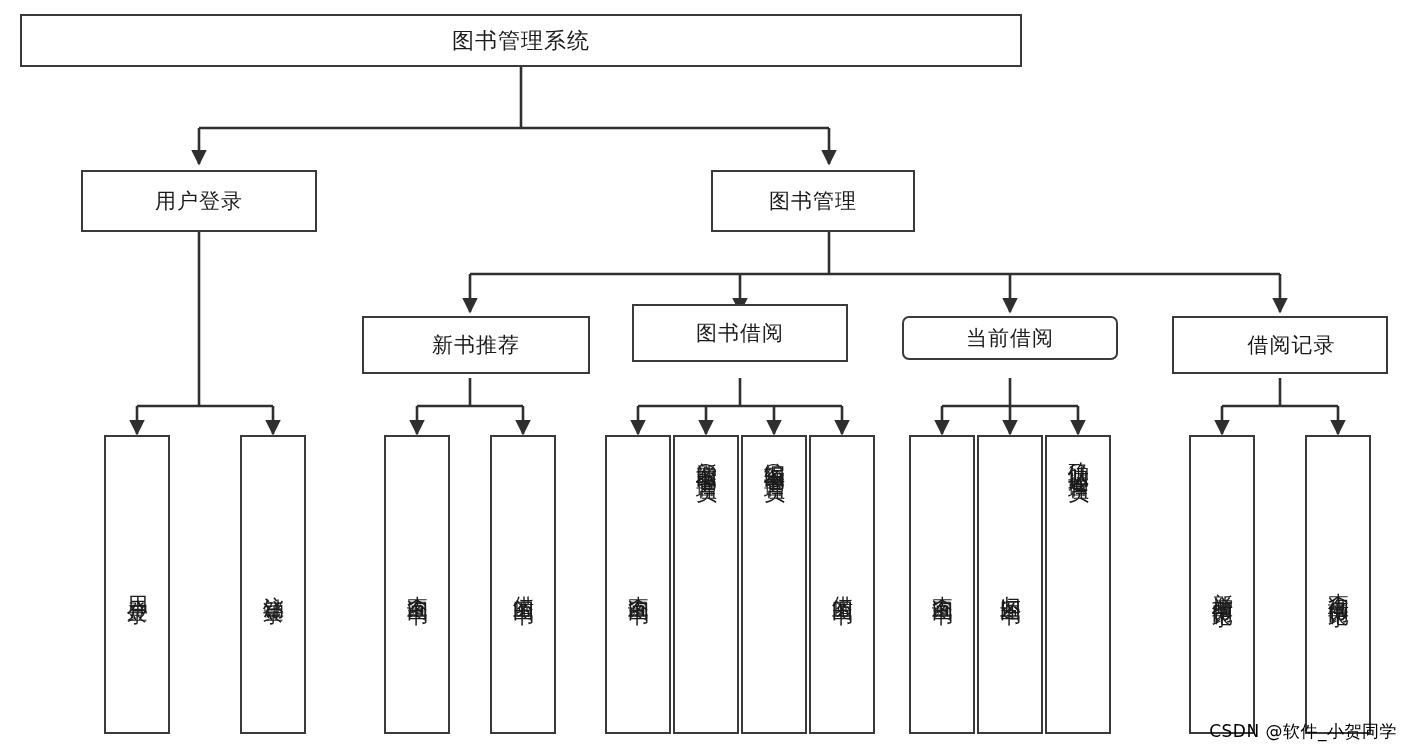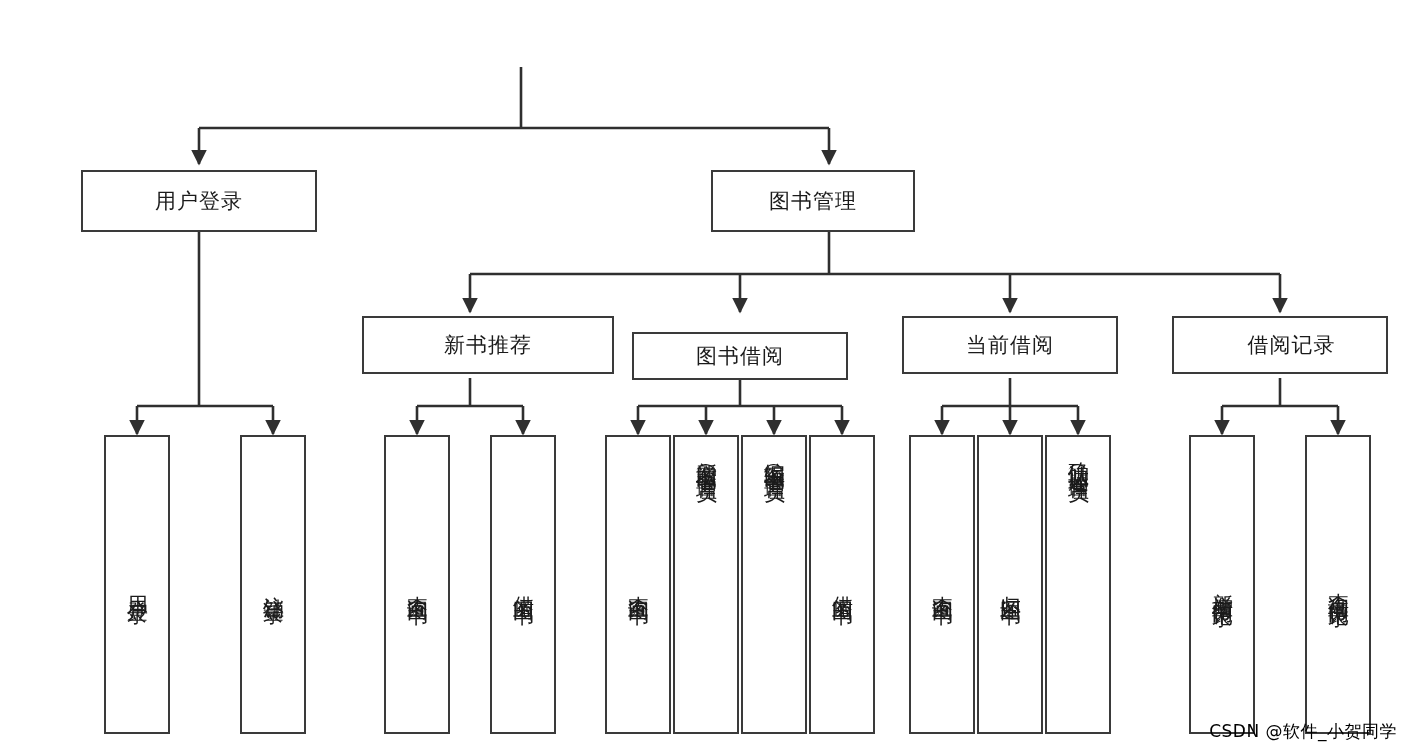--- a/index.html
+++ b/index.html
@@ -110,35 +110,38 @@
     </g>
 
     <g stroke="#2f2f2f" stroke-width="2.6" fill="none">
       <path d="M 1280 378 L 1280 406"></path>
       <path d="M 1222 406 L 1338 406"></path>
       <path d="M 1222 406 L 1222 434" marker-end="url(#arrow)"></path>
       <path d="M 1338 406 L 1338 434" marker-end="url(#arrow)"></path>
     </g>
   </svg>
 
+  <div class="node root" style="left:20px;top:14px;width:1002px;height:53px;">
+    <span class="lbl">图书管理系统</span>
+  </div>
 
   <div class="node h" style="left:81px;top:170px;width:236px;height:62px;">
     <span class="lbl">用户登录</span>
   </div>
   <div class="node h" style="left:711px;top:170px;width:204px;height:62px;">
     <span class="lbl">图书管理</span>
   </div>
 
-  <div class="node h" style="left:362px;top:316px;width:252px;height:58px;">
+  <div class="node h" style="left:362px;top:316px;width:228px;height:58px;">
     <span class="lbl">新书推荐</span>
   </div>
-  <div class="node h" style="left:632px;top:332px;width:216px;height:48px;">
+  <div class="node h" style="left:632px;top:304px;width:216px;height:58px;">
     <span class="lbl">图书借阅</span>
   </div>
-  <div class="node h" style="left:902px;top:316px;width:216px;height:58px;">
+  <div class="node h" style="left:902px;top:316px;width:216px;height:44px;border-radius:7px;">
     <span class="lbl">当前借阅</span>
   </div>
   <div class="node h" style="left:1172px;top:316px;width:216px;height:58px;padding-left:23px;">
     <span class="lbl">借阅记录</span>
   </div>
 
   <div class="node v mid" style="left:104px;top:435px;width:66px;height:299px;">
     <span class="lbl">用户登录</span>
   </div>
   <div class="node v mid" style="left:240px;top:435px;width:66px;height:299px;">

